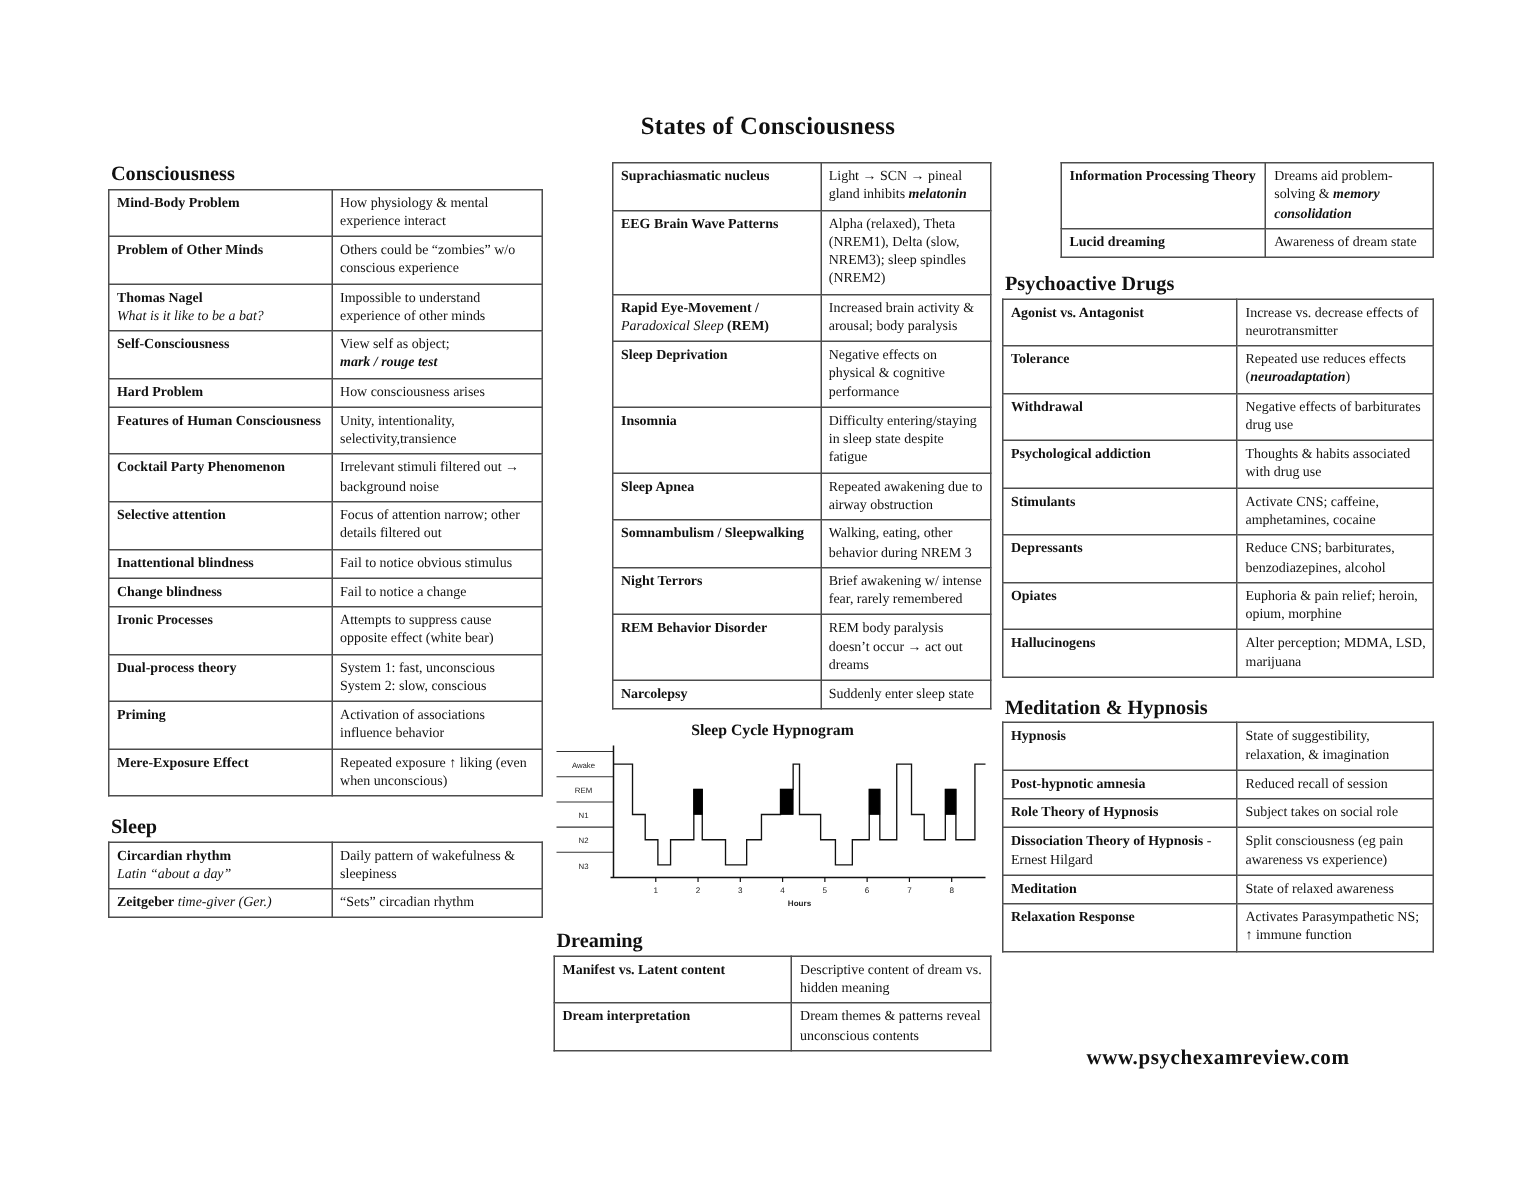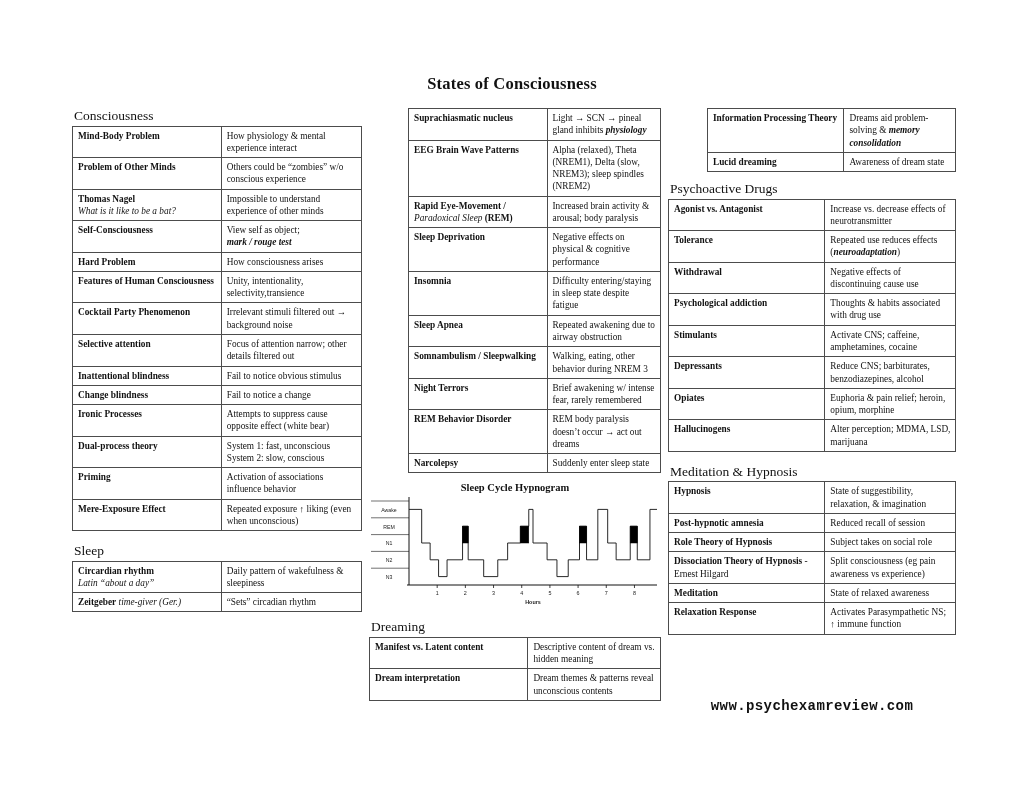--- a/index.html
+++ b/index.html
@@ -40,21 +40,21 @@
     position: absolute;
     top: 108px;
   }
   #col1 { left: 72px;  width: 290px; }
   #col2 { left: 369px; width: 292px; }
   #col3 { left: 668px; width: 288px; }
 
   
   .section-heading {
     font-size: 13.5px;
-    font-weight: normal;
+    font-weight: bold;
     margin: 0 0 2px 2px;
     line-height: 1.15;
   }
   .section-block { margin-bottom: 12px; }
   .section-block.tight { margin-bottom: 9px; padding-left: 39px; }
 
   
   table.kv {
     width: 100%;
     border-collapse: collapse;
@@ -102,21 +102,20 @@
   
   .footer-url {
     position: absolute;
     left: 668px;
     top: 698px;
     width: 288px;
     text-align: center;
     font-size: 14px;
     font-weight: bold;
     letter-spacing: 0.4px;
-    font-family: Liberation Mono, monospace;
   }
 </style>
 </head>
 <body>
 
 <div id="page">
 
   <div class="page-title">States of Consciousness</div>
 
   <div class="col" id="col1">
@@ -203,21 +202,21 @@
 
   </div>
 
   <div class="col" id="col2">
 
     <div class="section-block tight">
       <table class="kv">
           <tbody id="tb-sleepdetail">
             <tr>
               <td class="term">Suprachiasmatic nucleus</td>
-              <td class="def">Light → SCN → pineal gland inhibits <span class="bi">physiology</span></td>
+              <td class="def">Light → SCN → pineal gland inhibits <span class="bi">melatonin</span></td>
             </tr>
             <tr>
               <td class="term">EEG Brain Wave Patterns</td>
               <td class="def">Alpha (relaxed), Theta (NREM1), Delta (slow, NREM3); sleep spindles (NREM2)</td>
             </tr>
             <tr>
               <td class="term">Rapid Eye-Movement /<br><span class="ital">Paradoxical Sleep</span><span> (REM)</span></td>
               <td class="def">Increased brain activity &amp; arousal; body paralysis</td>
             </tr>
             <tr>
@@ -336,21 +335,21 @@
             <tr>
               <td class="term">Agonist vs. Antagonist</td>
               <td class="def">Increase vs. decrease effects of neurotransmitter</td>
             </tr>
             <tr>
               <td class="term">Tolerance</td>
               <td class="def">Repeated use reduces effects (<span class="bi">neuroadaptation</span>)</td>
             </tr>
             <tr>
               <td class="term">Withdrawal</td>
-              <td class="def">Negative effects of discontinuing cause use</td>
+              <td class="def">Negative effects of barbiturates drug use</td>
             </tr>
             <tr>
               <td class="term">Psychological addiction</td>
               <td class="def">Thoughts &amp; habits associated with drug use</td>
             </tr>
             <tr>
               <td class="term">Stimulants</td>
               <td class="def">Activate CNS; caffeine, amphetamines, cocaine</td>
             </tr>
             <tr>

